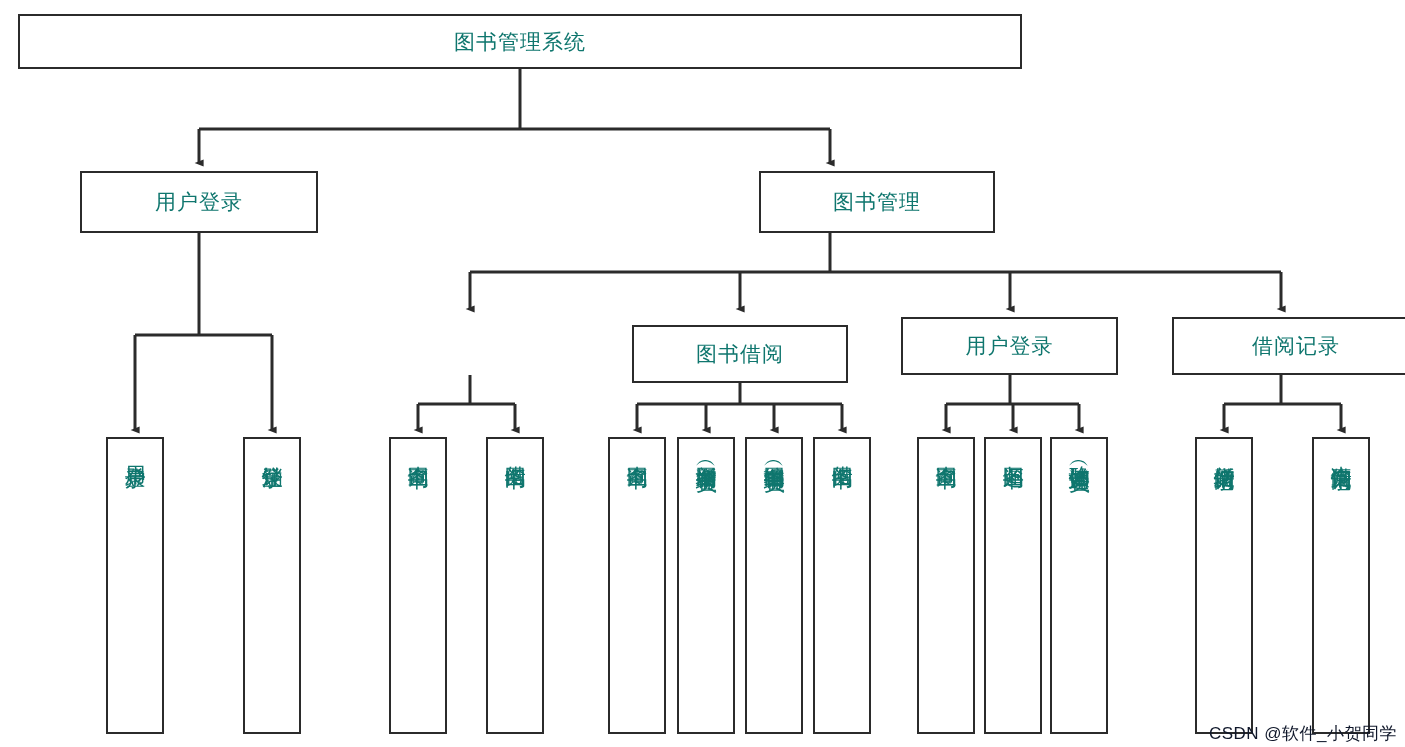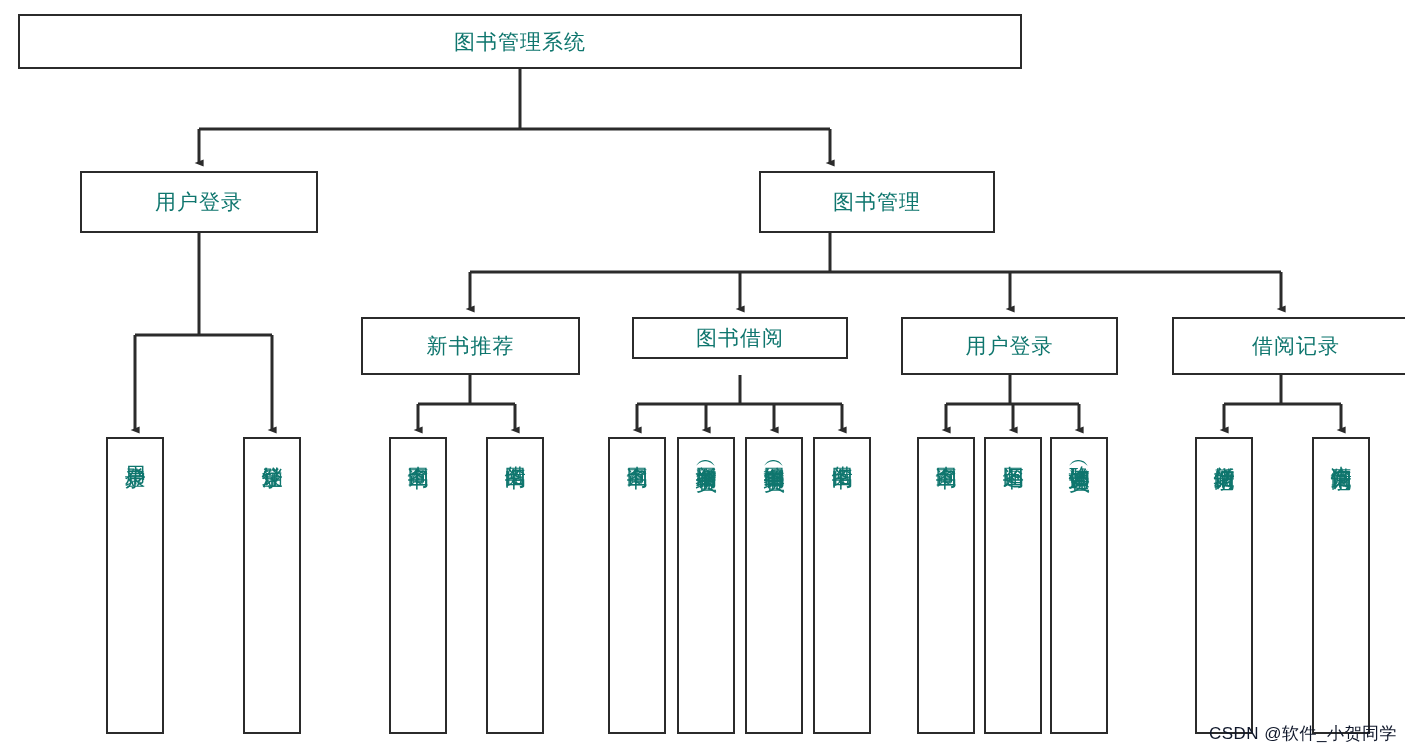--- a/index.html
+++ b/index.html
@@ -122,25 +122,22 @@
   </div>
 
   <div class="node horiz" style="left:80px; top:171px; width:238px; height:62px;">
     <span>用户登录</span>
   </div>
 
   <div class="node horiz" style="left:712px; top:171px; width:236px; height:62px;margin-left:47px;">
     <span>图书管理</span>
   </div>
 
-  <div class="node horiz" style="left:361px; top:317px; width:219px; height:58px;">
-    <span>新书推荐</span>
-  </div>
-
-  <div class="node horiz" style="left:632px; top:317px; width:216px; height:42px;">
+
+  <div class="node horiz" style="left:632px; top:325px; width:216px; height:58px;">
     <span>图书借阅</span>
   </div>
 
   <div class="node horiz" style="left:901px; top:317px; width:217px; height:58px;">
     <span>用户登录</span>
   </div>
 
   <div class="node horiz" style="left:1172px; top:317px; width:248px; height:58px;">
     <span>借阅记录</span>
   </div>

